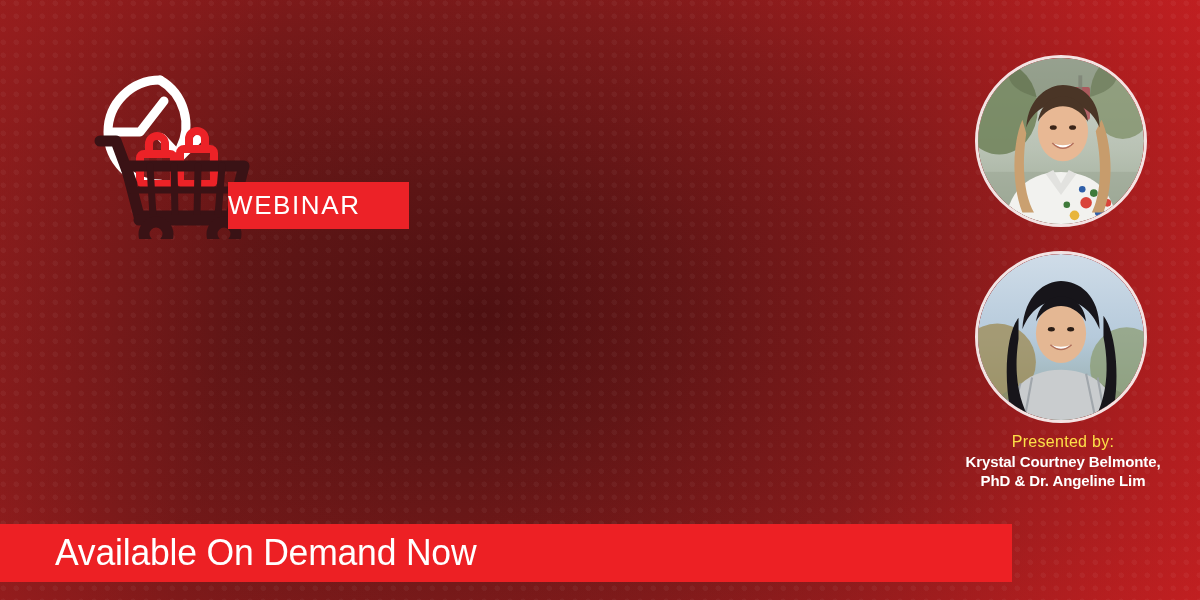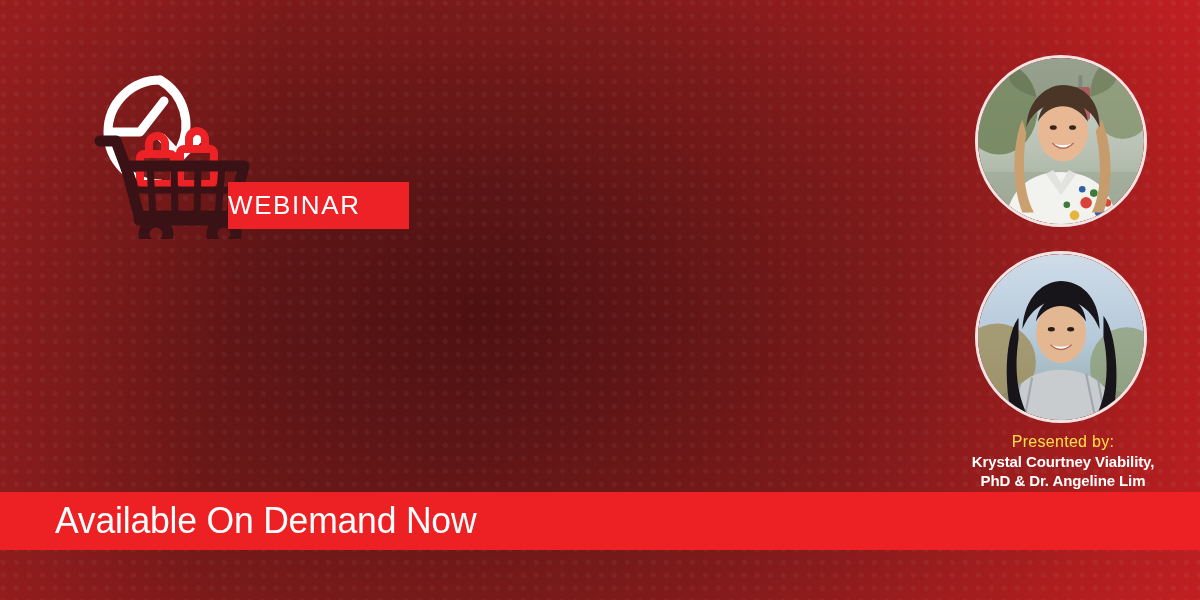--- a/index.html
+++ b/index.html
@@ -163,22 +163,22 @@
     font-size: 15px;
     line-height: 19px;
     color: #ffffff;
     letter-spacing: -0.1px;
   }
 
   
   .cta-band {
     position: absolute;
     left: 0;
-    top: 492px;
-    width: 1200px;
+    top: 524px;
+    width: 1012px;
     height: 58px;
     background: #ED2024;
     display: flex;
     align-items: center;
   }
   .cta-text {
     margin-left: 55px;
     font-family: "Liberation Sans", sans-serif;
     font-weight: normal;
     font-size: 37px;
@@ -340,21 +340,21 @@
         <ellipse cx="96" cy="78" rx="3.6" ry="2.3" fill="#2a1d16"></ellipse>
 
         <path d="M 75 94 Q 86 103 97 94 Q 86 98 75 94 Z" fill="#ffffff"></path>
         <path d="M 75 94 Q 86 104 97 94" fill="none" stroke="#b0705b" stroke-width="1.6"></path>
       </g>
     </svg>
   </div>
 
   <div class="presented">
     <div class="presented-label">Presented by:</div>
-    <div class="presented-name">Krystal Courtney Viability,</div>
+    <div class="presented-name">Krystal Courtney Belmonte,</div>
     <div class="presented-name">PhD &amp; Dr. Angeline Lim</div>
   </div>
 
   <div class="cta-band">
     <div class="cta-text">Available On Demand Now</div>
   </div>
 
 </div>
 
 </body></html>

